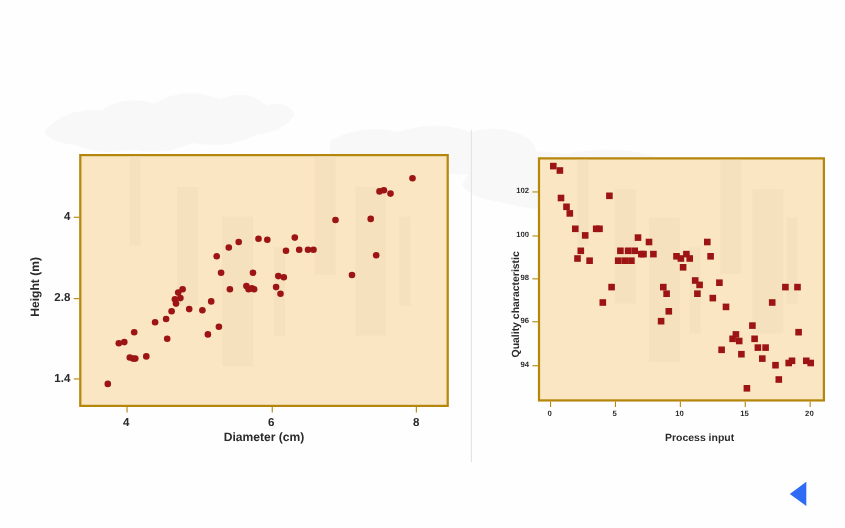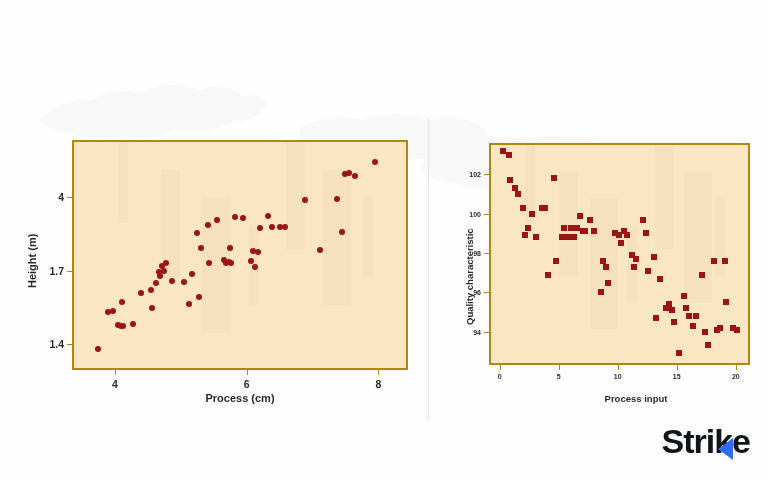--- a/index.html
+++ b/index.html
@@ -161,25 +161,25 @@
     <div class="axis-layer">
         <div class="tickmark" style="left: 114.824px; top: 260px; width: 1px; height: 5px;"></div>
         <div class="tick xtick" style="left: 114.824px; top: 268px;">4</div>
         <div class="tickmark" style="left: 246.588px; top: 260px; width: 1px; height: 5px;"></div>
         <div class="tick xtick" style="left: 246.588px; top: 268px;">6</div>
         <div class="tickmark" style="left: 378.353px; top: 260px; width: 1px; height: 5px;"></div>
         <div class="tick xtick" style="left: 378.353px; top: 268px;">8</div>
         <div class="tickmark" style="left: 67px; top: 234.24px; width: 5px; height: 1px;"></div>
         <div class="tick ytick" style="left: 32px; width: 32px; top: 234.24px;">1.4</div>
         <div class="tickmark" style="left: 67px; top: 160.64px; width: 5px; height: 1px;"></div>
-        <div class="tick ytick" style="left: 32px; width: 32px; top: 160.64px;">1.7</div>
+        <div class="tick ytick" style="left: 32px; width: 32px; top: 160.64px;">2.8</div>
         <div class="tickmark" style="left: 67px; top: 87.04px; width: 5px; height: 1px;"></div>
         <div class="tick ytick" style="left: 32px; width: 32px; top: 87.04px;">4</div>
       </div>
-    <div class="axlabel x" style="left:240px;top:282px;transform:translateX(-50%);">Process (cm)</div>
+    <div class="axlabel x" style="left:240px;top:282px;transform:translateX(-50%);">Diameter (cm)</div>
     <div class="axlabel y" style="left:26px;top:178px;">Height (m)</div>
   </div>
 
   <div class="panel" id="right-chart" style="left:450px;top:110px;width:318px;height:310px;">
     <div class="plot" style="left:39px;top:33px;width:261px;height:222px;">
       <div class="dots">
           <div class="bgcol" style="left: 33.93px; width: 10px; top: 0px; height: 77.7px; background: rgb(240, 220, 184);"></div>
           <div class="bgcol" style="left: 67.86px; width: 19px; top: 26.64px; height: 104.34px; background: rgb(240, 220, 184);"></div>
           <div class="bgcol" style="left: 99.18px; width: 28px; top: 53.28px; height: 130.98px; background: rgb(240, 220, 184);"></div>
           <div class="bgcol" style="left: 135.72px; width: 10px; top: 79.92px; height: 77.7px; background: rgb(240, 220, 184);"></div>
@@ -272,17 +272,16 @@
         <div class="tickmark" style="left: 34px; top: 103.726px; width: 5px; height: 1px;"></div>
         <div class="tick ytick" style="left: -1px; width: 32px; top: 103.726px;">100</div>
         <div class="tickmark" style="left: 34px; top: 64.4336px; width: 5px; height: 1px;"></div>
         <div class="tick ytick" style="left: -1px; width: 32px; top: 64.4336px;">102</div>
       </div>
     <div class="axlabel x" style="left:170px;top:283px;transform:translateX(-50%);padding-left:32px;">Process input</div>
     <div class="axlabel y" style="left:14px;top:215px;">Quality characteristic</div>
   </div>
 
   <div class="logo">
-    <div class="logo-text">Strike</div>
     <div class="logo-arrow"></div>
   </div>
 
 </div>
 
 </body></html>

